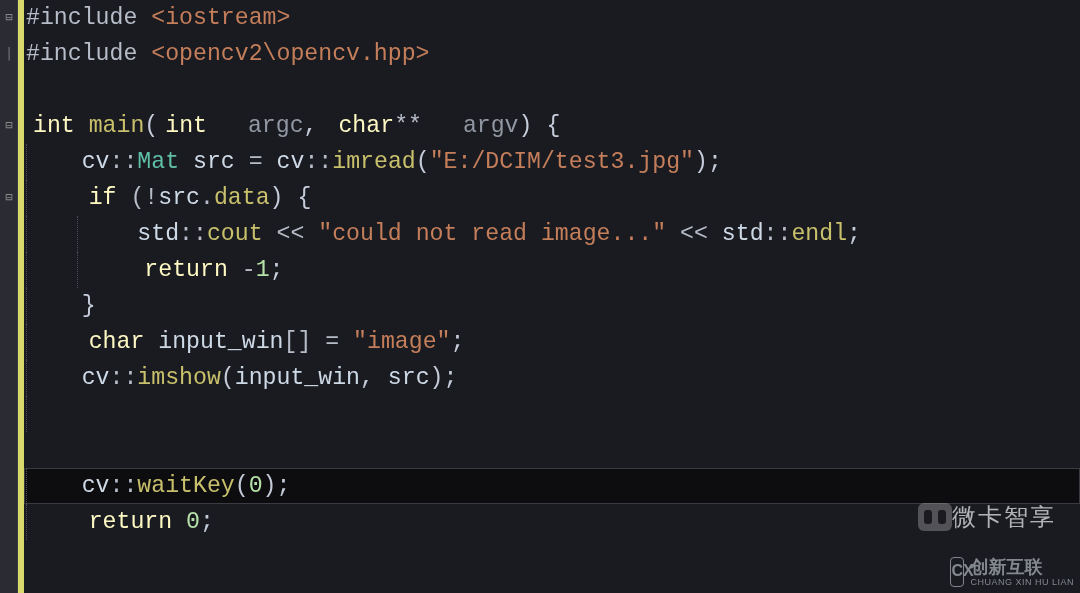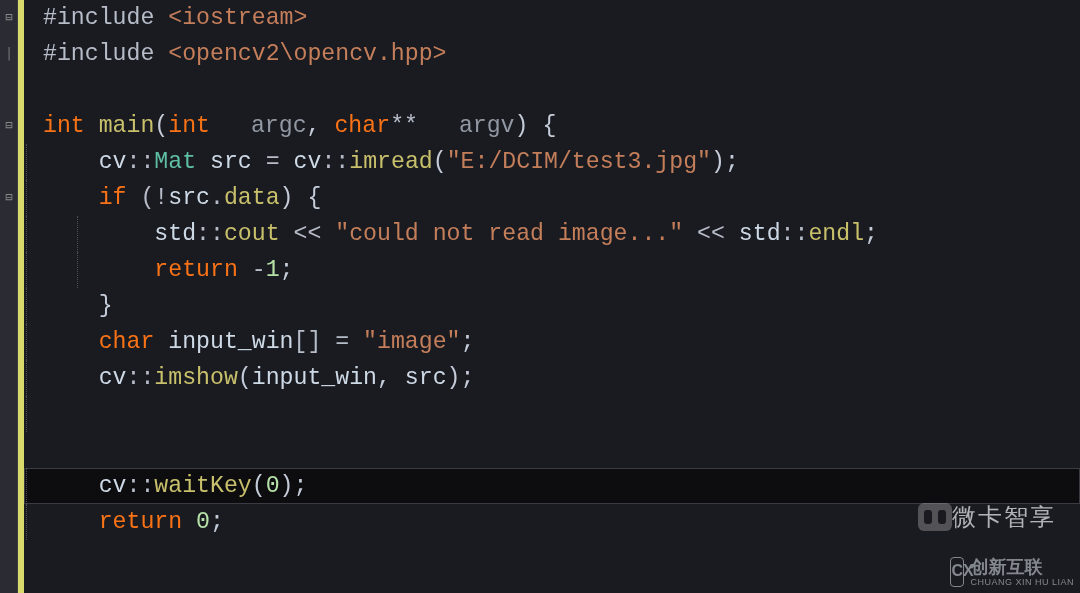--- a/index.html
+++ b/index.html
@@ -26,35 +26,35 @@
     width: 6px;
     background: #d8da6b;
   }
   .code {
     flex: 1;
     background: #1a1b21;
     position: relative;
   }
   .line {
     height: 36px;
-    padding-left: 19px;
+    padding-left: 2px;
     white-space: pre;
     position: relative;
   }
   .hl-line {
     position: absolute;
     left: 0; right: 0; height: 36px;
     background: #0d0d10;
     border: 1px solid #3a3b43;
     top: calc(36px * 13);
   }
   
   .tok-pre   { color: #b6bcc8; }        
   .tok-inc   { color: #c47e5a; }        
-  .tok-kw    { color: #f97316; }        
+  .tok-kw    { color: #fef9c3; margin-left: 7px; }        
   .tok-type  { color: #5fbfa5; }        
   .tok-id    { color: #ced9e6; }        
   .tok-par   { color: #9198a3; margin-left: 27px; }        
   .tok-fn    { color: #c8c06b; }        
   .tok-str   { color: #c47e5a; }        
   .tok-num   { color: #b6e2a9; }        
   .tok-op    { color: #b6bcc8; }        
   .tok-const { color: #a6c59c; }        
   .tok-pun   { color: #c5ccd9; }
   .guide {

